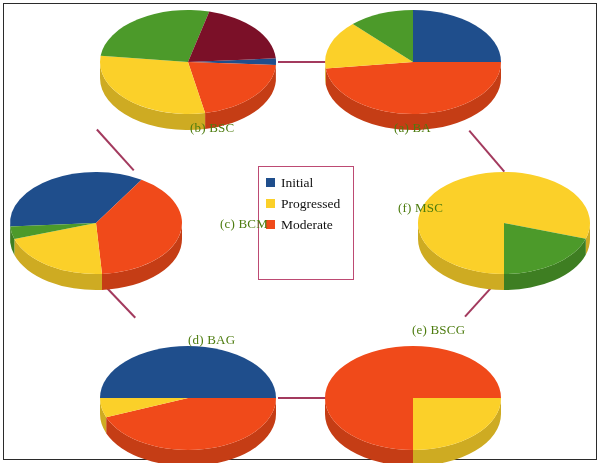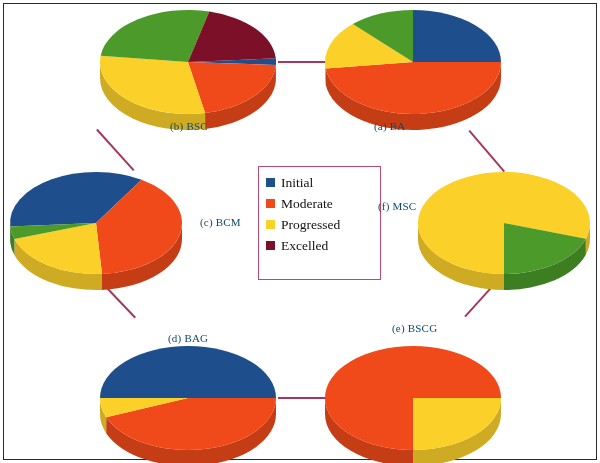--- a/index.html
+++ b/index.html
@@ -9,24 +9,24 @@
     background:#ffffff;overflow:hidden;
   }
   #frame{
     position:absolute;left:3px;top:3px;width:594px;height:457px;
     box-sizing:border-box;border:1.4px solid #2b2b2b;
   }
   .connector{position:absolute;background:#a33a5e;transform-origin:0 0;}
   .pie-wrap{position:absolute;}
   .pie-label{
     position:absolute;font-family:"Liberation Serif",serif;
-    font-size:11px;color:#0c4a6e;white-space:nowrap;letter-spacing:.2px;
+    font-size:13px;color:#4d7c0f;white-space:nowrap;letter-spacing:.2px;margin-left:20px;
   }
   #legend{
-    position:absolute;left:258px;top:166px;width:123px;height:114px;
+    position:absolute;left:258px;top:166px;width:96px;height:114px;
     box-sizing:border-box;border:1.6px solid #bd4a73;background:#ffffff;
     padding:5px 6px 4px 7px;
   }
   .legend-row{display:flex;align-items:center;height:21px;}
   .legend-swatch{
     width:9px;height:9px;margin-right:6px;flex:0 0 auto;display:block;
   }
   .legend-text{
     font-family:"Liberation Serif",serif;font-size:13.5px;color:#111111;
     line-height:1;white-space:nowrap;
@@ -133,30 +133,26 @@
       </div>
     </div>
 
   <div id="legend">
     <div id="legend-rows">
         <div class="legend-row">
           <span class="legend-swatch" style="background: rgb(31, 78, 140);"></span>
           <span class="legend-text">Initial</span>
         </div>
         <div class="legend-row">
-          <span class="legend-swatch" style="background: rgb(240, 74, 26);"></span>
-          <span class="legend-text">Moderate</span>
-        </div>
-        <div class="legend-row">
           <span class="legend-swatch" style="background: rgb(251, 208, 41);"></span>
           <span class="legend-text">Progressed</span>
         </div>
         <div class="legend-row">
-          <span class="legend-swatch" style="background: rgb(123, 16, 40);"></span>
-          <span class="legend-text">Excelled</span>
+          <span class="legend-swatch" style="background: rgb(240, 74, 26);"></span>
+          <span class="legend-text">Moderate</span>
         </div>
       </div>
   </div>
 <div class="pie-label" style="left: 170px; top: 120px;">(b) BSC</div>
     <div class="pie-label" style="left: 374px; top: 120px;">(a) BA</div>
     <div class="pie-label" style="left: 200px; top: 216px; text-align: center;">(c) BCM</div>
     <div class="pie-label" style="left: 378px; top: 200px;">(f) MSC</div>
     <div class="pie-label" style="left: 168px; top: 332px;">(d) BAG</div>
     <div class="pie-label" style="left: 392px; top: 322px; text-align: center;">(e) BSCG</div>
   </div>

